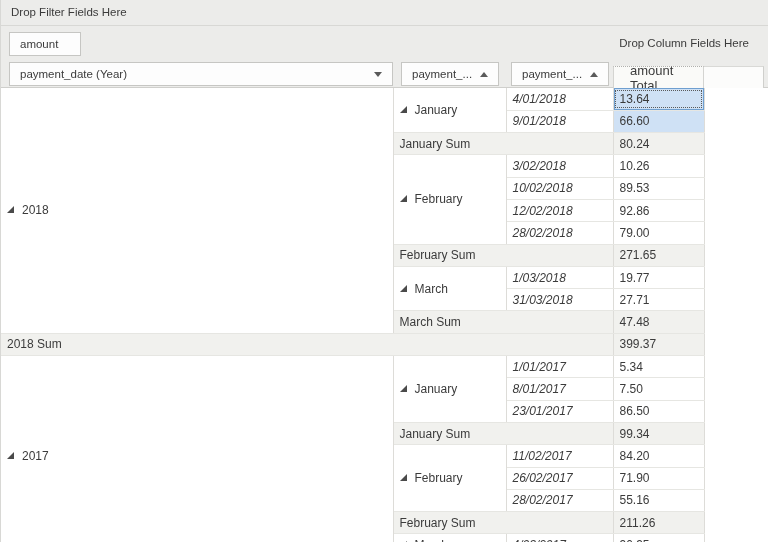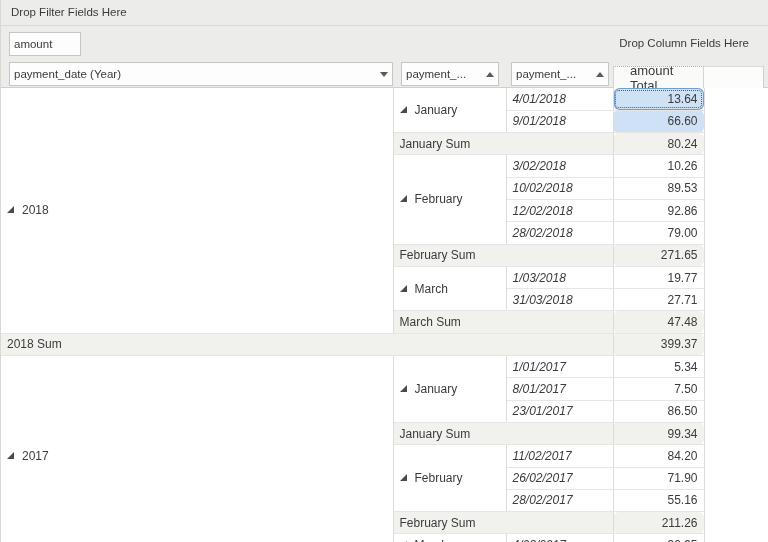--- a/index.html
+++ b/index.html
@@ -9,21 +9,21 @@
 
   
   .filter-band{position:absolute;left:0;top:0;width:768px;height:26px;background:#ececea;border-bottom:1px solid #d8d8d5;}
   .filter-band .hint{position:absolute;left:10px;top:6px;font-size:11.5px;}
   .col-band{position:absolute;left:0;top:26px;width:768px;height:34px;background:#ececea;}
   .col-band .hint{position:absolute;right:20px;top:11px;font-size:11.5px;}
   .header-band{position:absolute;left:0;top:60px;width:768px;height:28px;background:#ececea;border-bottom:1px solid #cfcfcc;}
 
   
   .field-btn{position:absolute;height:24px;background:#fdfdfd;border:1px solid #c6c6c3;font-size:11.5px;
-             display:flex;align-items:center;padding:0 4px;white-space:nowrap;overflow:hidden;}
+             display:flex;align-items:center;padding:0 10px;white-space:nowrap;overflow:hidden;}
   .btn-amount{left:8px;top:32px;width:72px;}
   .btn-rf1{left:8px;top:62px;width:384px;}
   .btn-rf2{left:400px;top:62px;width:98px;}
   .btn-rf3{left:510px;top:62px;width:98px;}
   .fb-label{flex:1 1 auto;overflow:hidden;text-overflow:ellipsis;}
   .tri{width:0;height:0;display:inline-block;flex:0 0 auto;}
   .tri-down{border-left:4px solid transparent;border-right:4px solid transparent;border-top:5px solid #5a5a5a;margin-left:6px;}
   .tri-up{border-left:4px solid transparent;border-right:4px solid transparent;border-bottom:5px solid #5a5a5a;margin-left:6px;}
 
   
@@ -34,21 +34,21 @@
                 border-top:1px solid #d9d9d6;border-right:1px solid #cfcfcc;}
 
   
   .gridwrap{position:absolute;left:0;top:88px;width:768px;height:454px;overflow:hidden;background:#ffffff;}
   table.pivot{border-collapse:collapse;table-layout:fixed;width:703px;font-size:12px;}
   table.pivot td{height:22.3px;padding:0 6px;border-right:1px solid #dddcd8;border-bottom:1px solid #e6e6e2;
                  vertical-align:middle;white-space:nowrap;overflow:hidden;}
   td.year{vertical-align:top;padding:4px 6px 0 10px;border-right:1px solid #d2d2cf;}
   td.month{vertical-align:top;padding:4px 6px 0 8px;}
   td.date{padding-left:8px;font-style:italic;}
-  td.amount{text-align:right;padding-right:6px;border-right:1px solid #d2d2cf;border-radius:6px;}
+  td.amount{text-align:left;padding-right:6px;border-right:1px solid #d2d2cf;}
   td.label{padding-left:8px;}
   tr.sum td{background:#f1f1ee;}
   td.selected{background:#cfe1f5;}
   td.focused{background:#cfe1f5;box-shadow:inset 0 0 0 1px #6f9fd0;outline:1px dotted #5a5a5a;outline-offset:-3px;}
   .exp{width:0;height:0;display:inline-block;border-left:7px solid transparent;border-bottom:7px solid #4a4a4a;
        margin-right:8px;transform:translateY(-1px);}
 </style>
 </head>
 <body>
 

